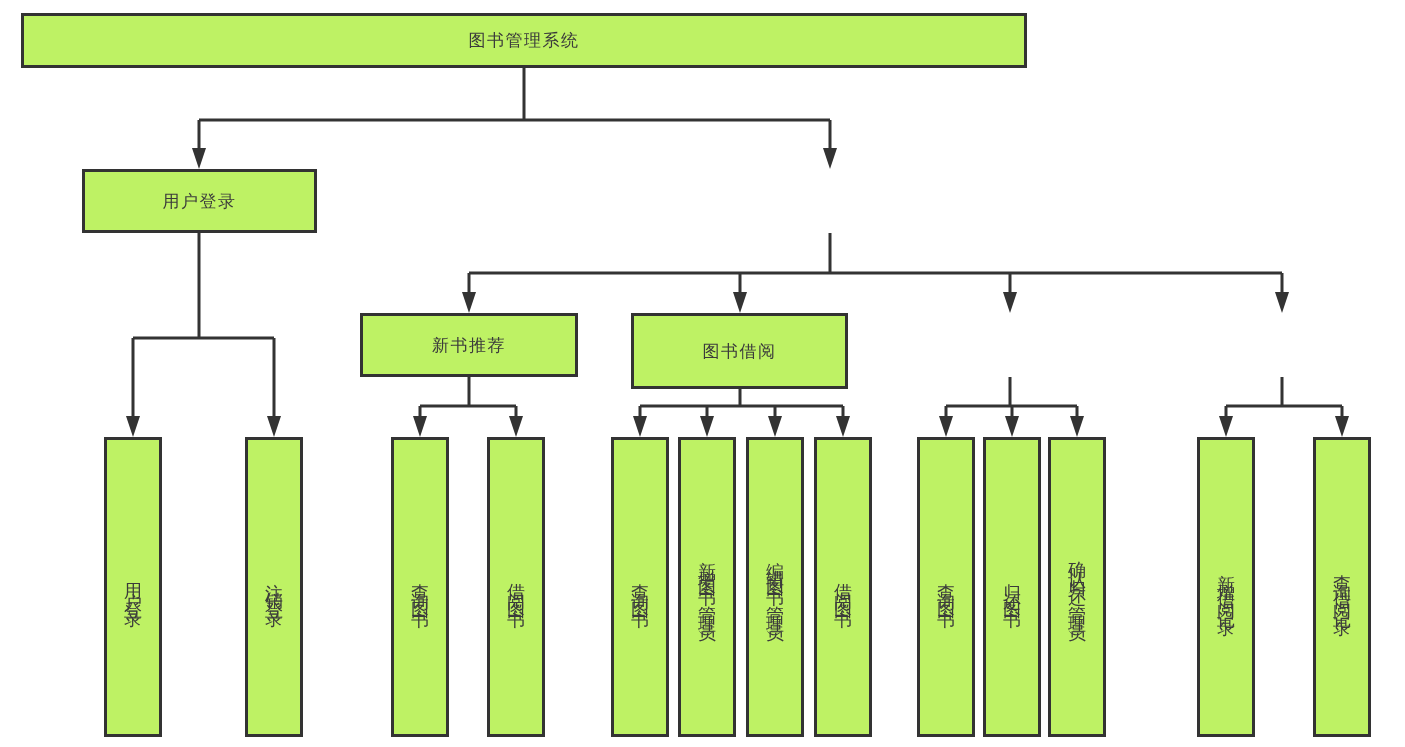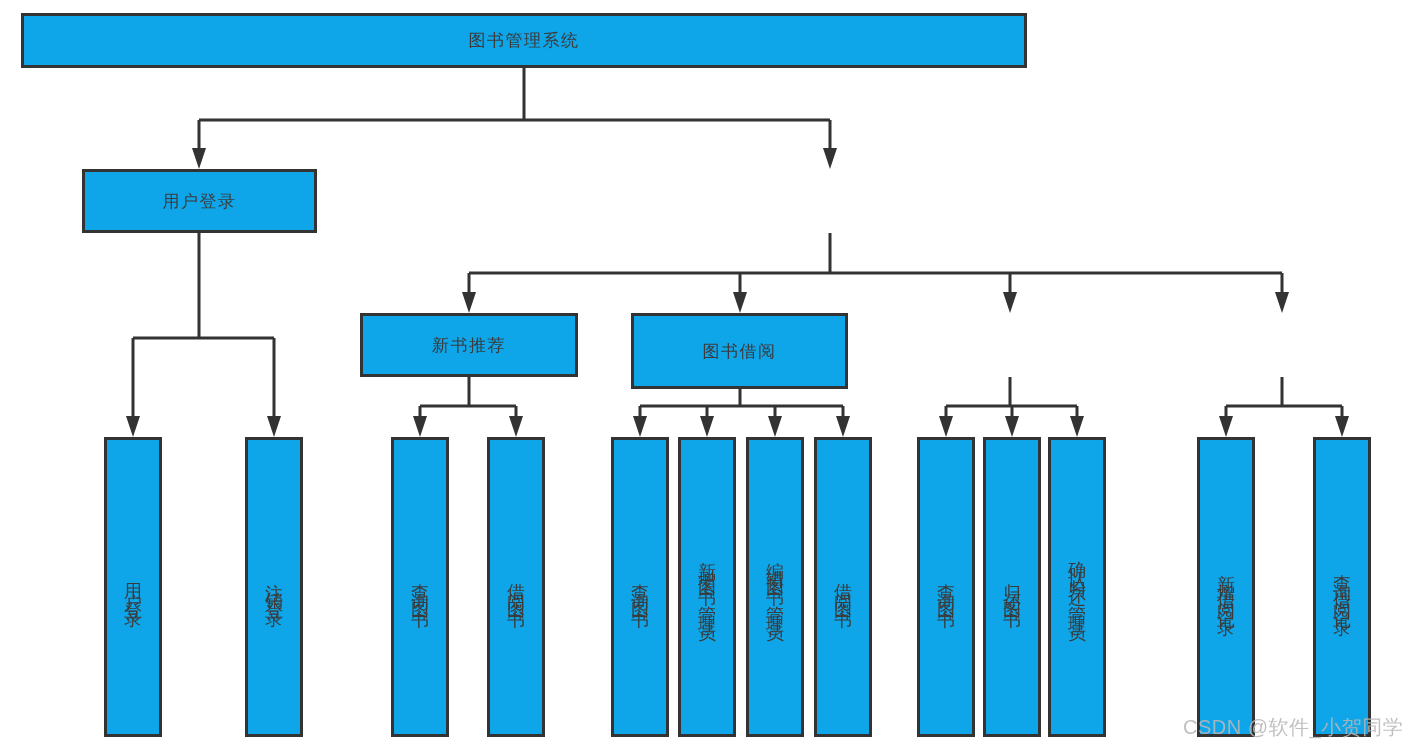--- a/index.html
+++ b/index.html
@@ -5,21 +5,21 @@
   * { margin:0; padding:0; box-sizing:border-box; }
   html,body { background:#ffffff; }
   body { font-family:"Liberation Sans", sans-serif; }
   #stage {
     position:relative; width:1405px; height:747px;
     background:#ffffff; overflow:hidden;
   }
   svg.wires { position:absolute; left:0; top:0; width:1405px; height:747px; z-index:1; }
   .box {
     position:absolute; z-index:2;
-    background:#0ea5e9; border:3px solid #333333;
+    background:#bef264; border:3px solid #333333;
     display:flex; align-items:center; justify-content:center;
     color:#3b3b3b; text-align:center;
   }
   .h { font-size:17px; letter-spacing:1.5px; }
   .v {
     writing-mode:vertical-rl; text-orientation:mixed;
     font-size:18px; letter-spacing:9px; line-height:1;
   }
   .watermark {
     position:absolute; left:1183px; top:714px; z-index:5;
@@ -93,14 +93,13 @@
   <div class="box v" style="left:746px; top:437px; width:58px; height:300px">编辑图书（管理员）</div>
   <div class="box v" style="left:814px; top:437px; width:58px; height:300px">借阅图书</div>
 
   <div class="box v" style="left:917px; top:437px; width:58px; height:300px">查询图书</div>
   <div class="box v" style="left:983px; top:437px; width:58px; height:300px">归还图书</div>
   <div class="box v" style="left:1048px; top:437px; width:58px; height:300px">确认归还（管理员）</div>
 
   <div class="box v" style="left:1197px; top:437px; width:58px; height:300px">新增借阅记录</div>
   <div class="box v" style="left:1313px; top:437px; width:58px; height:300px">查询借阅记录</div>
 
-  <div class="watermark">CSDN @软件_小贺同学</div>
 </div>
 
 </body></html>

